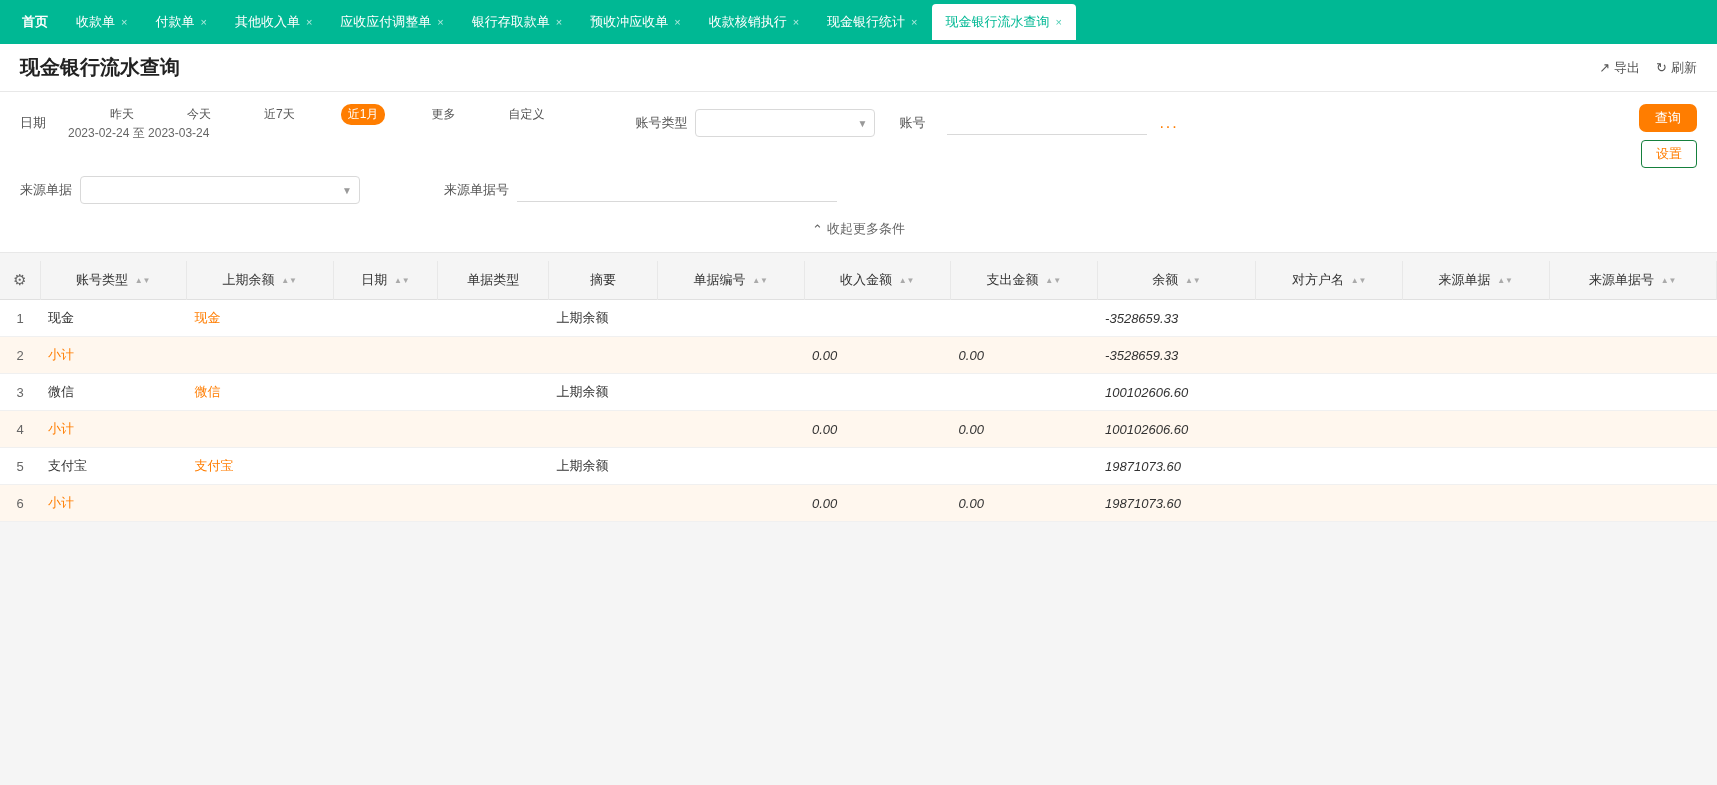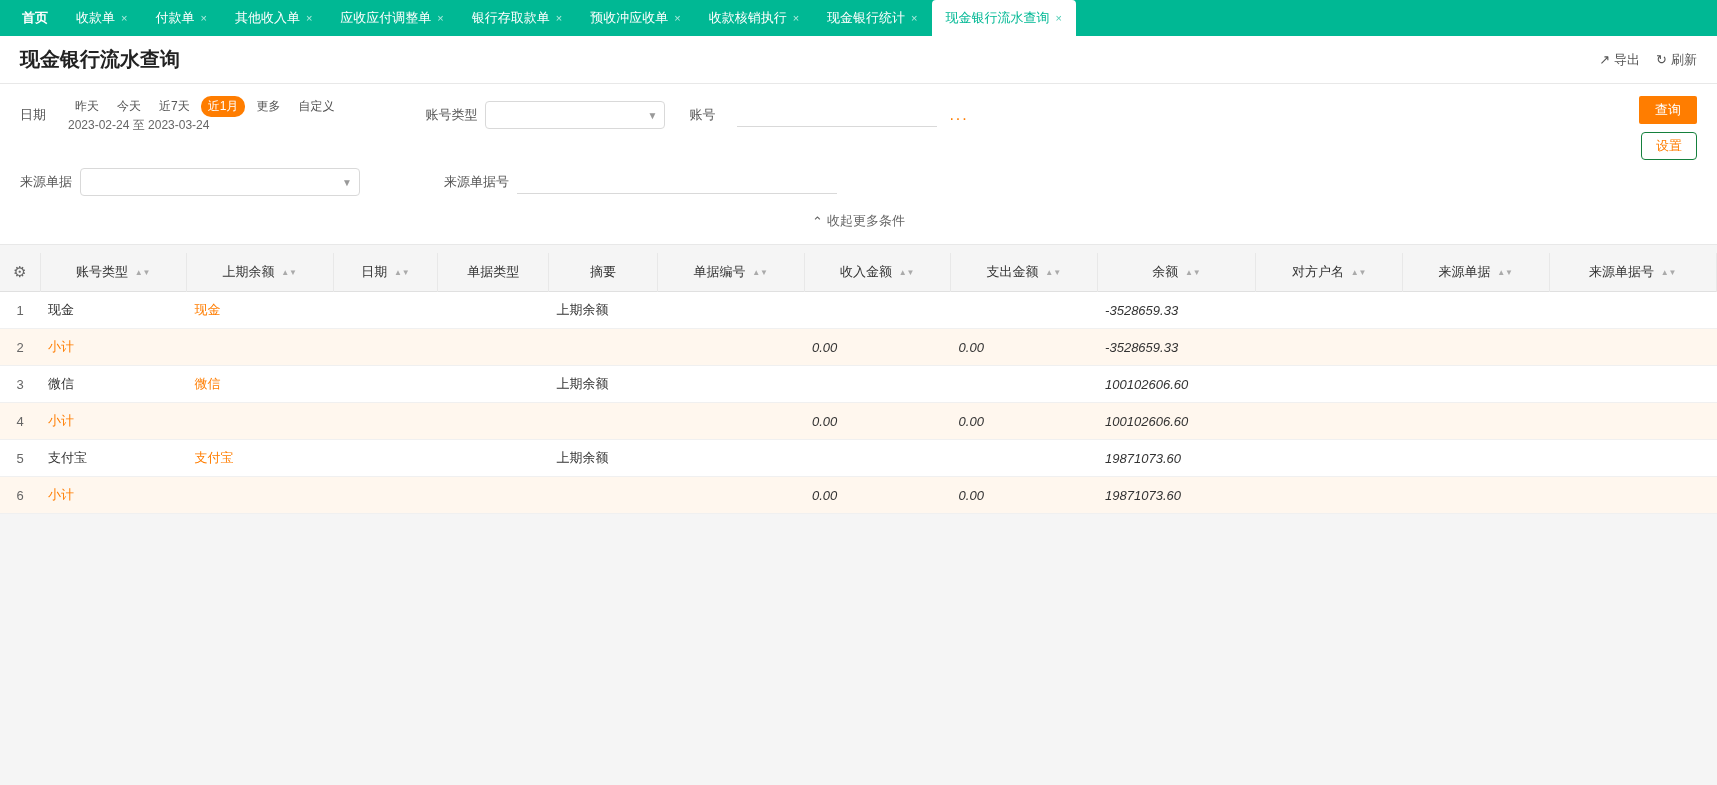--- a/index.html
+++ b/index.html
@@ -3,21 +3,21 @@
   <meta charset="utf-8">
   <style>
     * { box-sizing: border-box; margin: 0; padding: 0; font-family: 'Microsoft YaHei', Arial, sans-serif; font-size: 13px; }
     body { background: #f5f5f5; color: #333; }
 
     
     .top-nav {
       background: #00b894;
       display: flex;
       align-items: center;
-      height: 36px;
+      height: 44px;
       padding: 16px 8px;
       overflow: hidden;
       text-align: right;
     }
     .nav-item {
       color: #fff;
       padding: 0 14px;
       height: 36px;
       line-height: 36px;
       cursor: pointer;
@@ -94,20 +94,21 @@
       display: flex;
       align-items: center;
       gap: 4px;
     }
     .date-btn {
       padding: 2px 7px;
       border-radius: 3px;
       cursor: pointer;
       color: #555;
       font-size: 12px;
+      margin-left: 35px;
     }
     .date-btn.active {
       background: #ff7d00;
       color: #fff;
       border-radius: 10px;
     }
     .date-range {
       color: #666;
       font-size: 12px;
     }
@@ -147,21 +148,21 @@
       color: #ff7d00;
       cursor: pointer;
       font-size: 16px;
       letter-spacing: 2px;
       margin-left: 4px;
     }
     .query-btn {
       background: #ff7d00;
       color: #fff;
       border: none;
-      border-radius: 2px;
+      border-radius: 7px;
       padding: 5px 16px;
       cursor: pointer;
       font-size: 13px;
     }
     .settings-btn {
       background: #fff;
       color: #ff7d00;
       border: 1px solid #15803d;
       border-radius: 4px;
       padding: 4px 14px;

